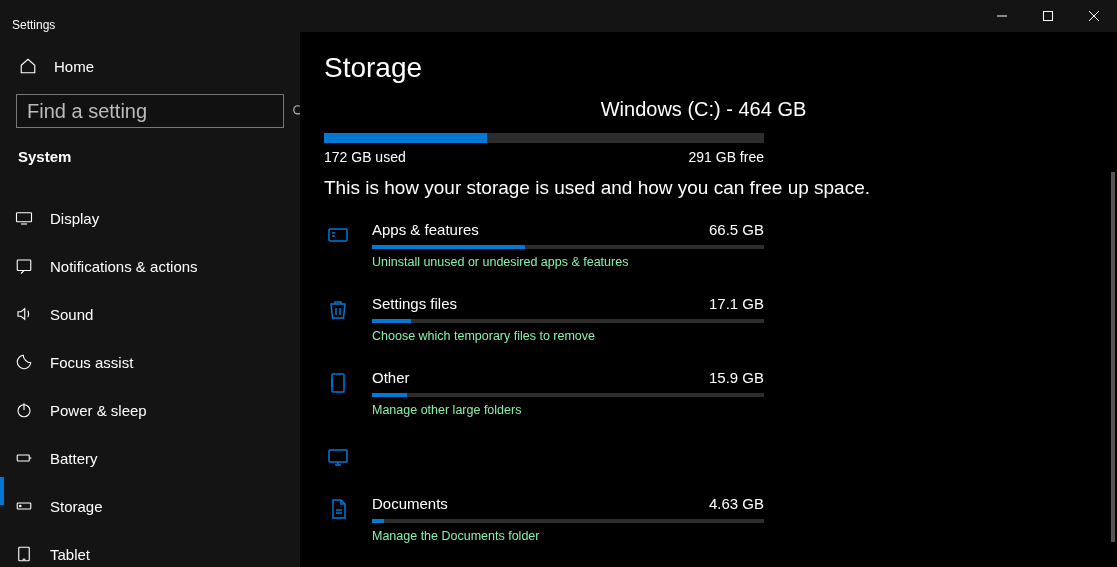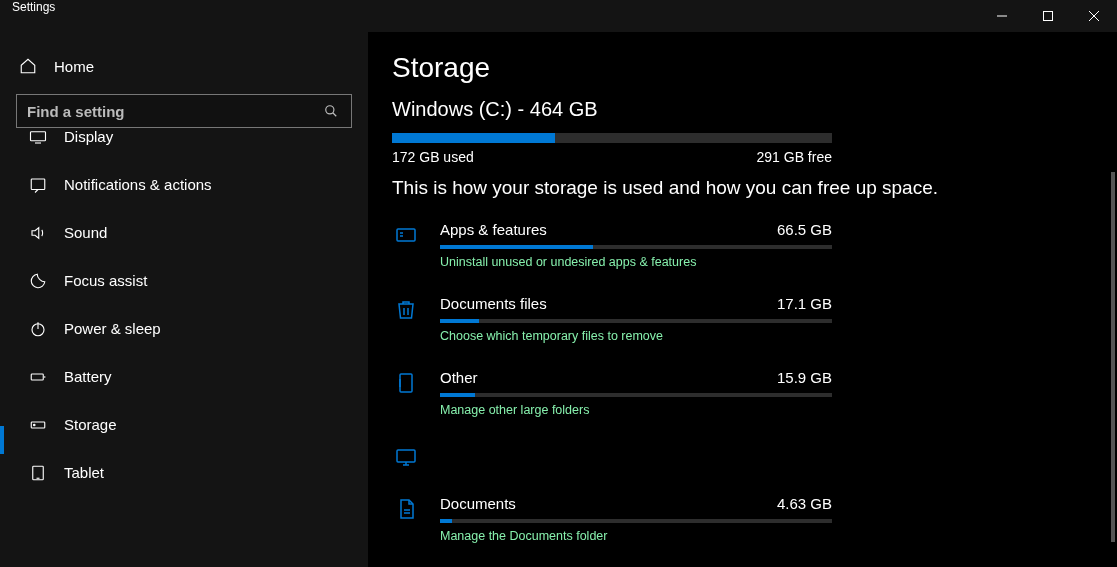--- a/index.html
+++ b/index.html
@@ -1,39 +1,39 @@
 <!DOCTYPE html>
 <html><head>
   <meta charset="utf-8">
   <style>
     * { margin: 0; padding: 0; box-sizing: border-box; font-family: "Segoe UI", sans-serif; }
     body { width: 1117px; height: 567px; background: #000; color: #fff; overflow: hidden; display: flex; flex-direction: column; }
-    .titlebar { height: 32px; display: flex; align-items: flex-start; background: rgba(255,255,255,0.08); position: relative; }
+    .titlebar { height: 32px; display: flex; align-items: flex-end; background: rgba(255,255,255,0.08); position: relative; }
     .titlebar-left { display: flex; align-items: center; padding-left: 12px; font-size: 12px; font-weight: 400; color: #fff; }
     .win-controls { margin-left: auto; display: flex; }
     .win-btn { width: 46px; height: 32px; display: flex; align-items: center; justify-content: center; color: #fff; }
     .win-btn svg { width: 10px; height: 10px; }
     .body { flex: 1; display: flex; overflow: hidden; }
-    .sidebar { width: 368px; background: rgba(255,255,255,0.08); display: flex; flex-direction: column; padding-top: 14px; overflow: hidden; }
+    .sidebar { width: 300px; background: rgba(255,255,255,0.08); display: flex; flex-direction: column; padding-top: 14px; overflow: hidden; }
     .home-row { display: flex; align-items: center; height: 40px; padding-left: 18px; gap: 16px; font-size: 15px; }
     .home-row .ico { width: 20px; display:flex; align-items:center; justify-content:center; }
     .search-wrap { padding: 8px 16px 0 16px; }
     .search { height: 34px; border: 1px solid #777; background: rgba(0,0,0,0.15); display: flex; align-items: center; padding: 0 10px; }
-    .search input { flex: 1; background: transparent; border: none; outline: none; color: #f97316; font-size: 15px; font-weight: bold; }
+    .search input { flex: 1; background: transparent; border: none; outline: none; color: #f97316; font-size: 20px; }
     .search input::placeholder { color: #bbb; }
     .search .ico { width: 20px; display:flex; justify-content:center; }
     .section-label { padding: 20px 18px 14px 18px; font-size: 15px; font-weight: 600; }
     .nav { display: flex; flex-direction: column; }
-    .nav-item { height: 48px; display: flex; align-items: flex-start; padding-left: 28px; gap: 16px; font-size: 15px; color: #fff; position: relative; }
+    .nav-item { height: 48px; display: flex; align-items: flex-end; padding-left: 14px; gap: 16px; font-size: 15px; color: #fff; position: relative; }
     .nav-item .ico { width: 20px; display:flex; align-items:center; justify-content:center; color:#fff; }
     .nav-item.active::before { content:""; position:absolute; left:0; top:10px; bottom:10px; width:4px; background:#0078d4; }
     .content { flex: 1; background: #000; padding: 20px 0 0 0; overflow: hidden; position: relative; }
     .content-inner { padding-left: 24px; padding-right: 34px; height: 100%; overflow-y: hidden; }
     h1.page-title { font-size: 28px; font-weight: 400; margin-bottom: 14px; }
-    .drive-title { font-size: 20px; font-weight: 400; margin-bottom: 12px; }
+    .drive-title { font-size: 20px; font-weight: 400; margin-bottom: 12px; text-align: center; }
     .big-bar { width: 440px; height: 10px; background: #2d2d2d; position: relative; }
     .big-bar-fill { position:absolute; left:0; top:0; bottom:0; background:#0078d4; }
     .big-bar-labels { width:440px; display:flex; justify-content:space-between; font-size:14px; margin-top:6px; margin-bottom:12px;align-items:center; }
     .desc { font-size:19px; margin-bottom:22px; }
     .cat { display:flex; gap:20px; margin-bottom:26px; width:440px; }
     .cat .ico { width:28px; padding-top:2px; display:flex; justify-content:center; color:#0078d4; }
     .cat .ico svg { width:24px; height:24px; }
     .cat-body { flex:1; }
     .cat-head { display:flex; justify-content:space-between; font-size:15px;gap:45px; }
     .cat-bar { height:4px; background:#2d2d2d; margin-top:7px; margin-bottom:6px; position:relative; }
@@ -81,20 +81,21 @@
       <div class="search">
         <input placeholder="Find a setting" style="">
         <span class="ico">
           <svg width="14" height="14" viewBox="0 0 24 24" fill="none" stroke="#bbb" stroke-width="2">
               <circle cx="10" cy="10" r="7"></circle>
               <line x1="21" y1="21" x2="15" y2="15"></line>
             </svg>
         </span>
       </div>
     </div>
+    <div class="section-label">System</div>
     <div class="nav">
       <div class="nav-item">
         <span class="ico">
             <svg width="18" height="18" viewBox="0 0 24 24" fill="none" stroke="#fff" stroke-width="1.5">
               <rect x="2" y="5" width="20" height="12" rx="1"></rect>
               <line x1="8" y1="20" x2="16" y2="20"></line>
             </svg>
           </span>
         <span>Display</span>
       </div>
@@ -200,21 +201,21 @@
             <div class="ico">
               <svg viewBox="0 0 24 24" fill="none" stroke="#0078d4" stroke-width="1.5">
                 <path d="M5 7h14l-1.5 14h-11z"></path>
                 <path d="M9 7V5h6v2"></path>
                 <line x1="10" y1="11" x2="10" y2="18"></line>
                 <line x1="14" y1="11" x2="14" y2="18"></line>
               </svg>
             </div>
             <div class="cat-body">
               <div class="cat-head">
-                <span>Documents files</span>
+                <span>Settings files</span>
                 <span>17.1 GB</span>
               </div>
               <div class="cat-bar">
                 <div class="cat-bar-fill" style="width:10%"></div>
               </div>
               <div class="cat-sub">Choose which temporary files to remove</div>
             </div>
           </div>
           <div class="cat">
             <div class="ico">

